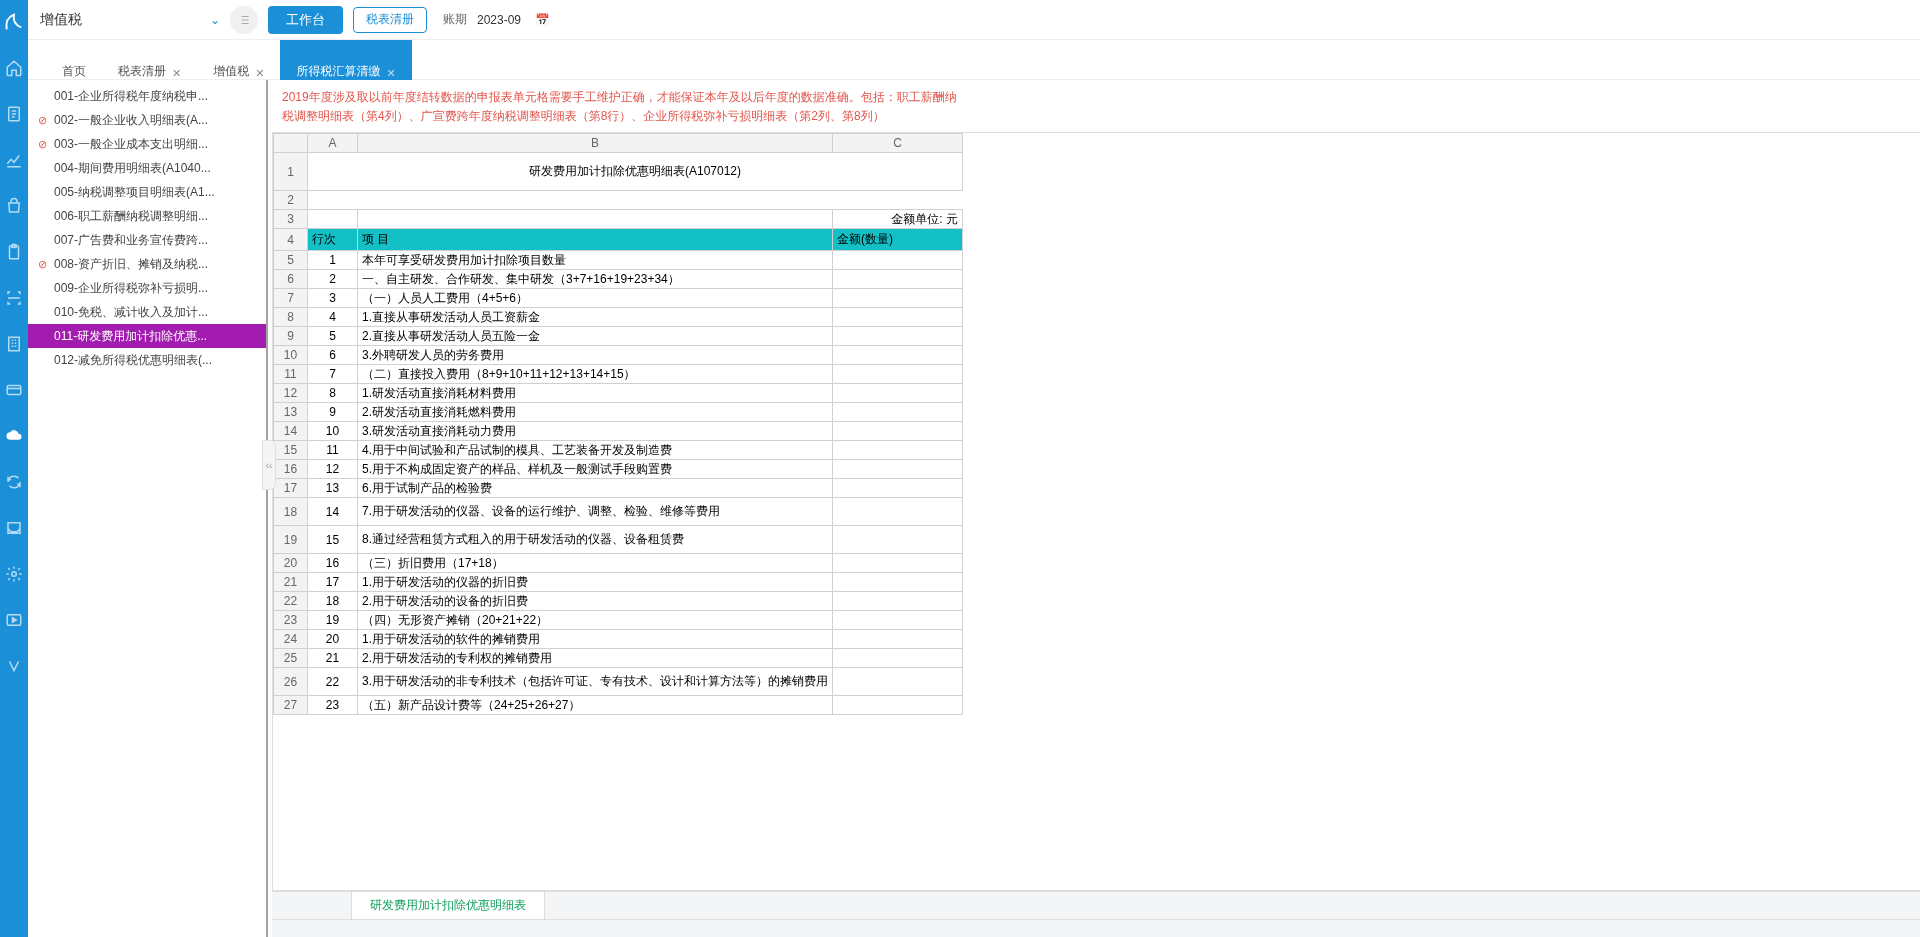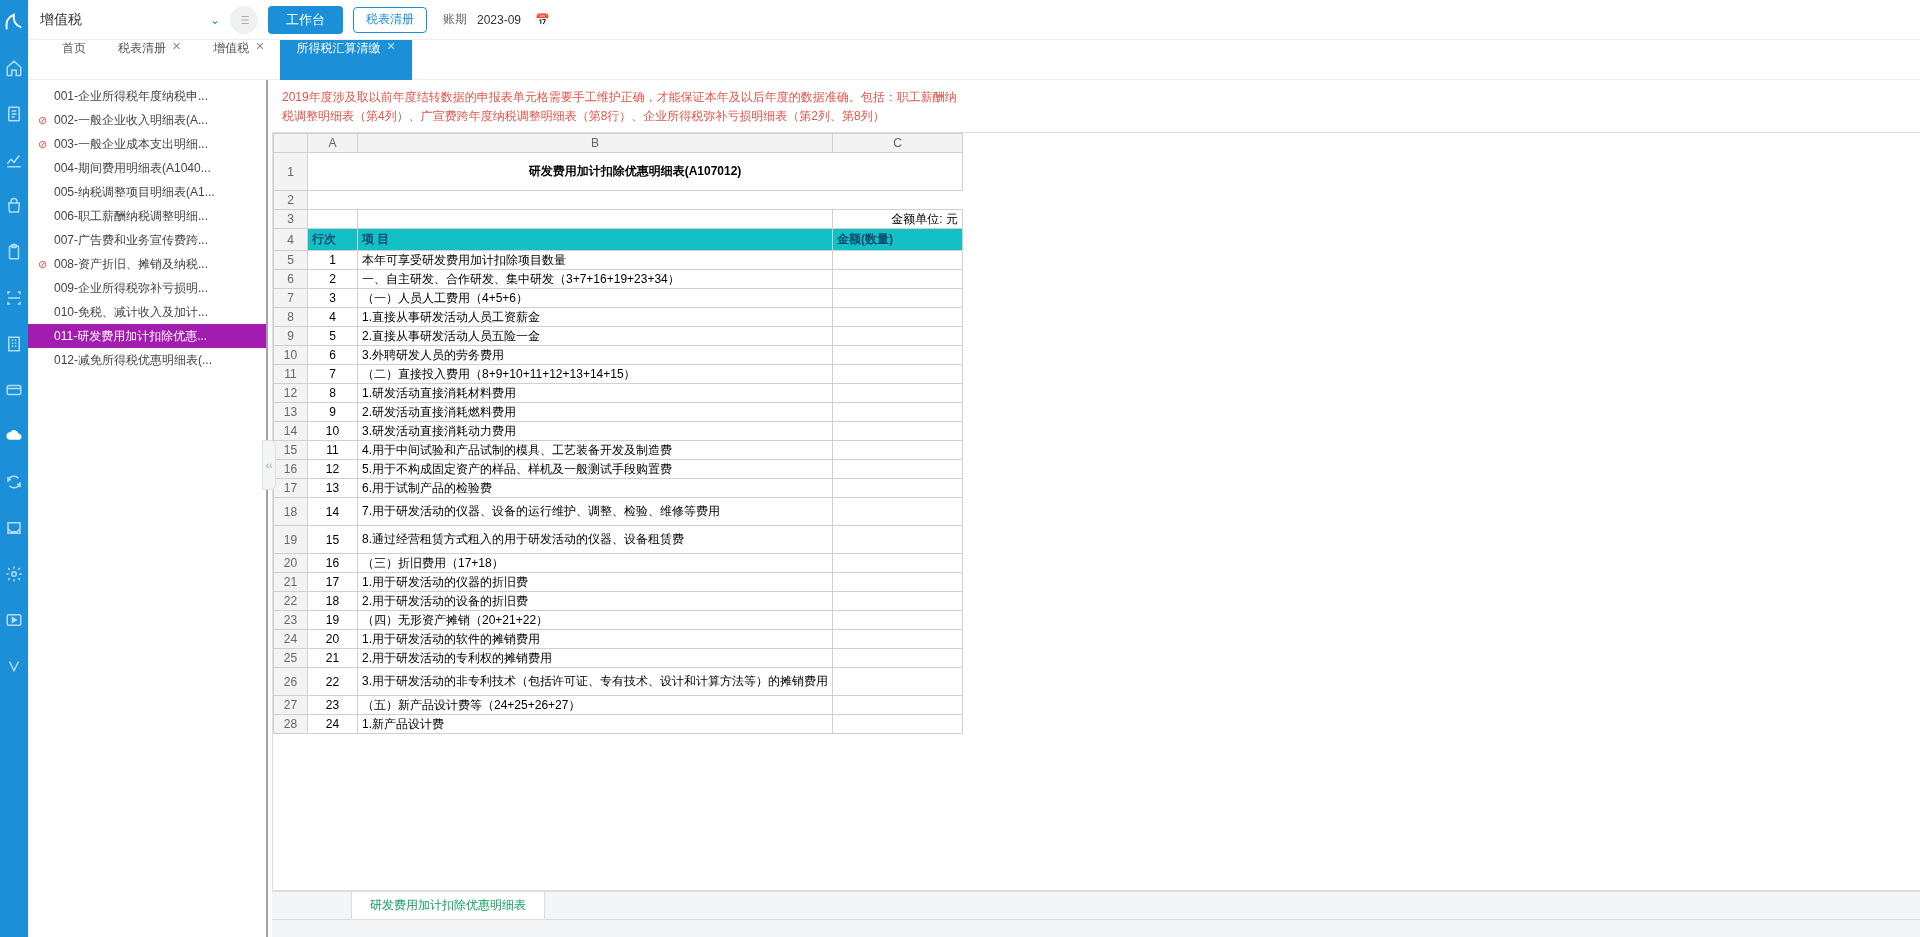--- a/index.html
+++ b/index.html
@@ -14,43 +14,43 @@
 .dropdown{display:flex;align-items:center;gap:6px;min-width:180px;cursor:pointer}
 .dropdown-text{color:#333;font-size:14px}
 .chevron{color:#1b90d8}
 .circle-btn{width:28px;height:28px;border-radius:50%;background:#eef0f2;display:flex;align-items:center;justify-content:center;color:#aaa;cursor:pointer}
 .btn-primary{background:#1b90d8;color:#fff;padding:0 18px;height:28px;border-radius:4px;display:flex;align-items:center;cursor:pointer;font-size:13px}
 .btn-outline{border:1px solid #1b90d8;color:#1b90d8;padding:0 12px;height:26px;border-radius:4px;display:flex;align-items:center;cursor:pointer;font-size:12px}
 .period-label{color:#666;margin-left:6px}
 .period-value{color:#333;}
 .cal-icon{color:#1b90d8;margin-left:4px}
 .tabbar{height:40px;display:flex;align-items:center;padding:0 18px;gap:2px;border-bottom:1px solid #eee;position:relative}
-.tab{padding:0 16px;height:40px;display:flex;align-items:flex-start;gap:6px;color:#555;cursor:pointer;font-size:13px}
+.tab{padding:0 16px;height:40px;display:flex;align-items:flex-end;gap:6px;color:#555;cursor:pointer;font-size:13px}
 .tab.active{background:#1b90d8;color:#fff}
 .tab .close{font-size:11px;opacity:.7}
 .content{flex:1;display:flex;position:relative;overflow:hidden}
 .left-panel{width:240px;border-right:2px solid #a3a3a3;display:flex;flex-direction:column;position:relative;padding-top:4px}
 .tree{flex:1;overflow:auto}
 .tree-item{height:24px;display:flex;align-items:center;padding:0 10px 0 26px;cursor:pointer;color:#444;white-space:nowrap;overflow:hidden;text-overflow:ellipsis;position:relative;font-size:12px}
 .tree-item.has-warn::before{content:"⊘";position:absolute;left:10px;color:#e2554b;font-size:11px}
 .tree-item.active{background:#a21caf;color:#fff}
 .collapse-handle{position:absolute;right:-10px;top:360px;width:14px;height:50px;background:#f3f5f7;border:1px solid #e0e0e0;border-radius:0 6px 6px 0;display:flex;align-items:center;justify-content:center;color:#999;cursor:pointer;font-size:10px;z-index:5}
 .center{flex:1;display:flex;flex-direction:column;position:relative}
 .center-top{display:flex;padding:8px 14px 0}
 .warning-text{flex:1;color:#e2554b;line-height:1.6;font-size:12px;max-width:680px}
 .sheet-wrap{flex:1;overflow:hidden;padding:6px 14px 0 4px;display:flex;flex-direction:column}
 .sheet-scroll{flex:1;overflow:auto;border:1px solid #ddd;background:#fff;position:relative}
 table.sheet{border-collapse:collapse;table-layout:fixed}
 table.sheet td,table.sheet th{border:1px solid #d0d0d0;height:19px;font-size:12px;padding:0 4px;text-align:left;white-space:nowrap;overflow:hidden}
 .col-hdr{background:#f3f3f3;text-align:center!important;color:#666;height:18px}
 .row-hdr{background:#f3f3f3;text-align:center!important;color:#666;width:34px}
 .corner{background:#f3f3f3;width:34px}
-.title-cell{text-align:center!important;font-weight:bold;font-size:16px;height:38px!important}
+.title-cell{text-align:center!important;font-weight:normal;font-size:16px;height:38px!important}
 .unit-cell{text-align:right!important;font-size:12px}
-.hdr-cell{background:#12c0c6;color:#0c4a6e;text-align:center;font-weight:bold;height:22px!important}
+.hdr-cell{background:#12c0c6;color:#000000;text-align:center;font-weight:normal;height:22px!important}
 .seq-cell{text-align:center!important}
 .bottom-tabs{height:28px;display:flex;align-items:center;border-top:1px solid #ddd;background:#f3f5f7}
 .bottom-spacer{width:80px;border-right:1px solid #ddd;height:100%}
 .bottom-tab{padding:0 18px;height:100%;display:flex;align-items:center;color:#12a05e;font-weight:normal;border-right:1px solid #ddd;background:#fff;cursor:pointer;font-size:12px}
 .hscroll-area{height:18px;border-top:1px solid #ddd;background:#f3f5f7;display:flex}
 .hscroll-left{flex:1}
 .hscroll-right{flex:1;overflow-x:scroll}
 .hscroll-right-inner{width:2000px;height:1px}
 </style>
 </head>
@@ -372,26 +372,20 @@
                     <td class="seq-cell">22</td>
                     <td>3.用于研发活动的非专利技术（包括许可证、专有技术、设计和计算方法等）的摊销费用</td>
                     <td></td>
                   </tr>
                   <tr>
                     <td class="row-hdr">27</td>
                     <td class="seq-cell">23</td>
                     <td>（五）新产品设计费等（24+25+26+27）</td>
                     <td></td>
                   </tr>
-                  <tr>
-                    <td class="row-hdr">28</td>
-                    <td class="seq-cell">24</td>
-                    <td>1.新产品设计费</td>
-                    <td></td>
-                  </tr>
                 </tbody>
               </table>
           </div>
           <div class="bottom-tabs">
             <div class="bottom-spacer"></div>
             <div class="bottom-tab">研发费用加计扣除优惠明细表</div>
           </div>
           <div class="hscroll-area">
             <div class="hscroll-left"></div>
             <div class="hscroll-right">

